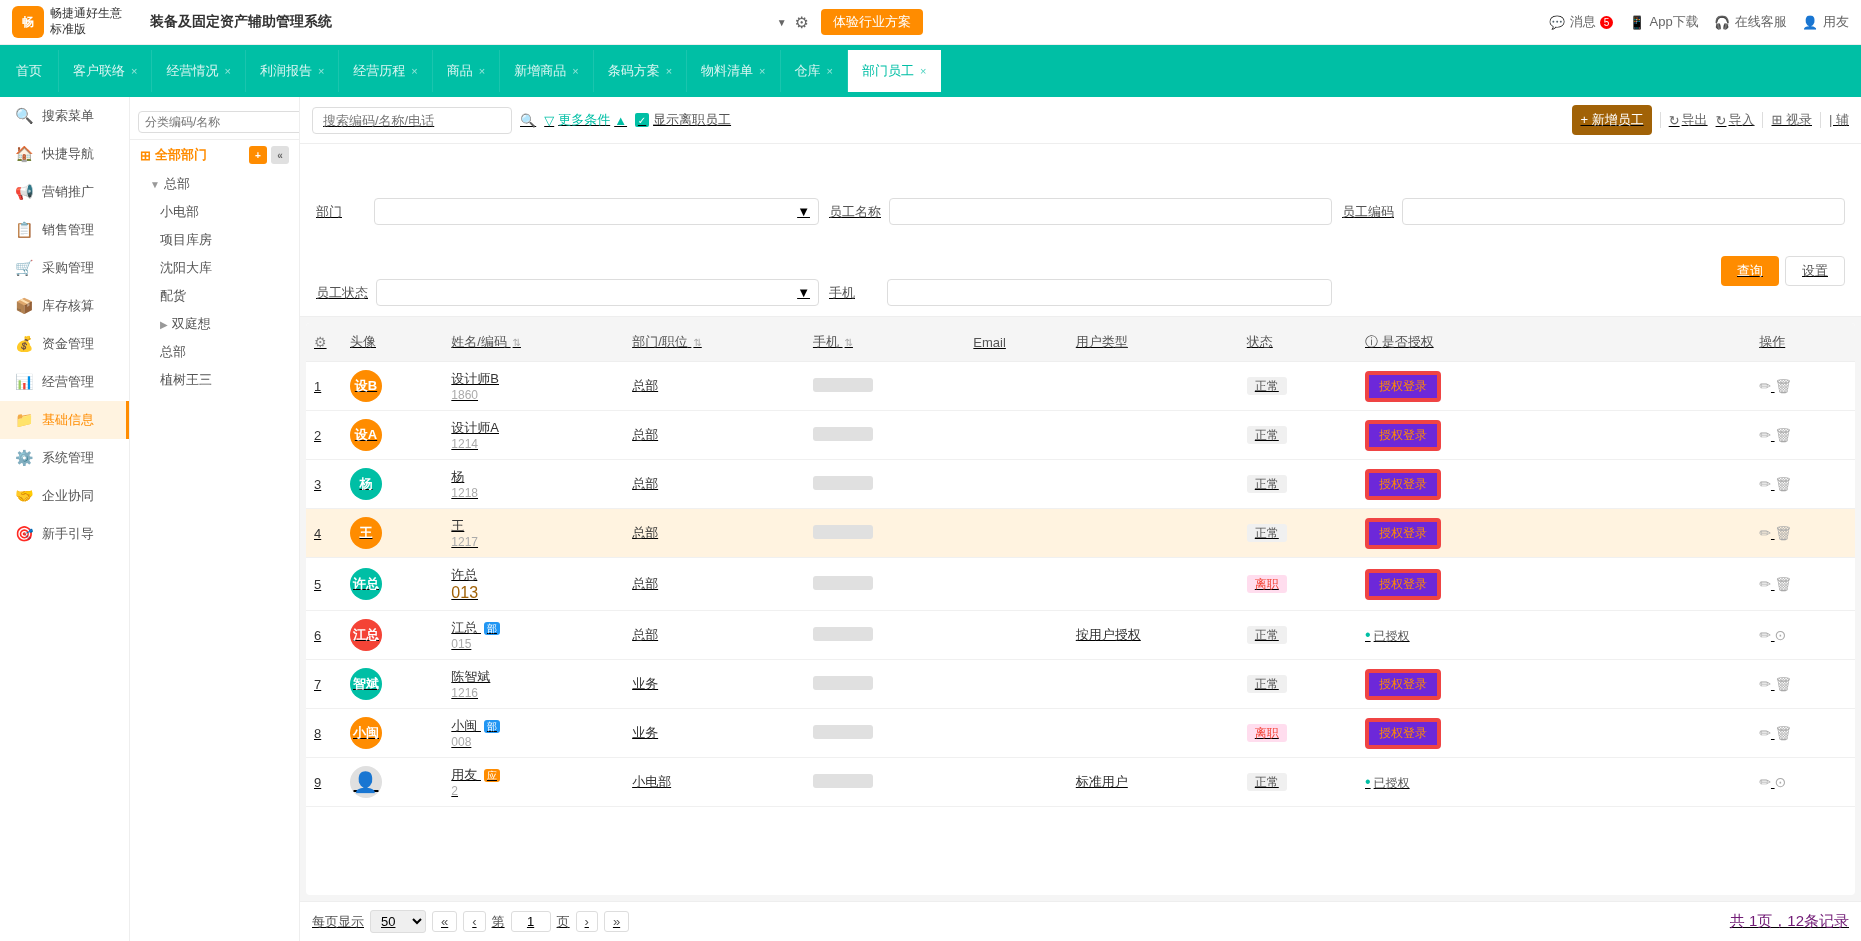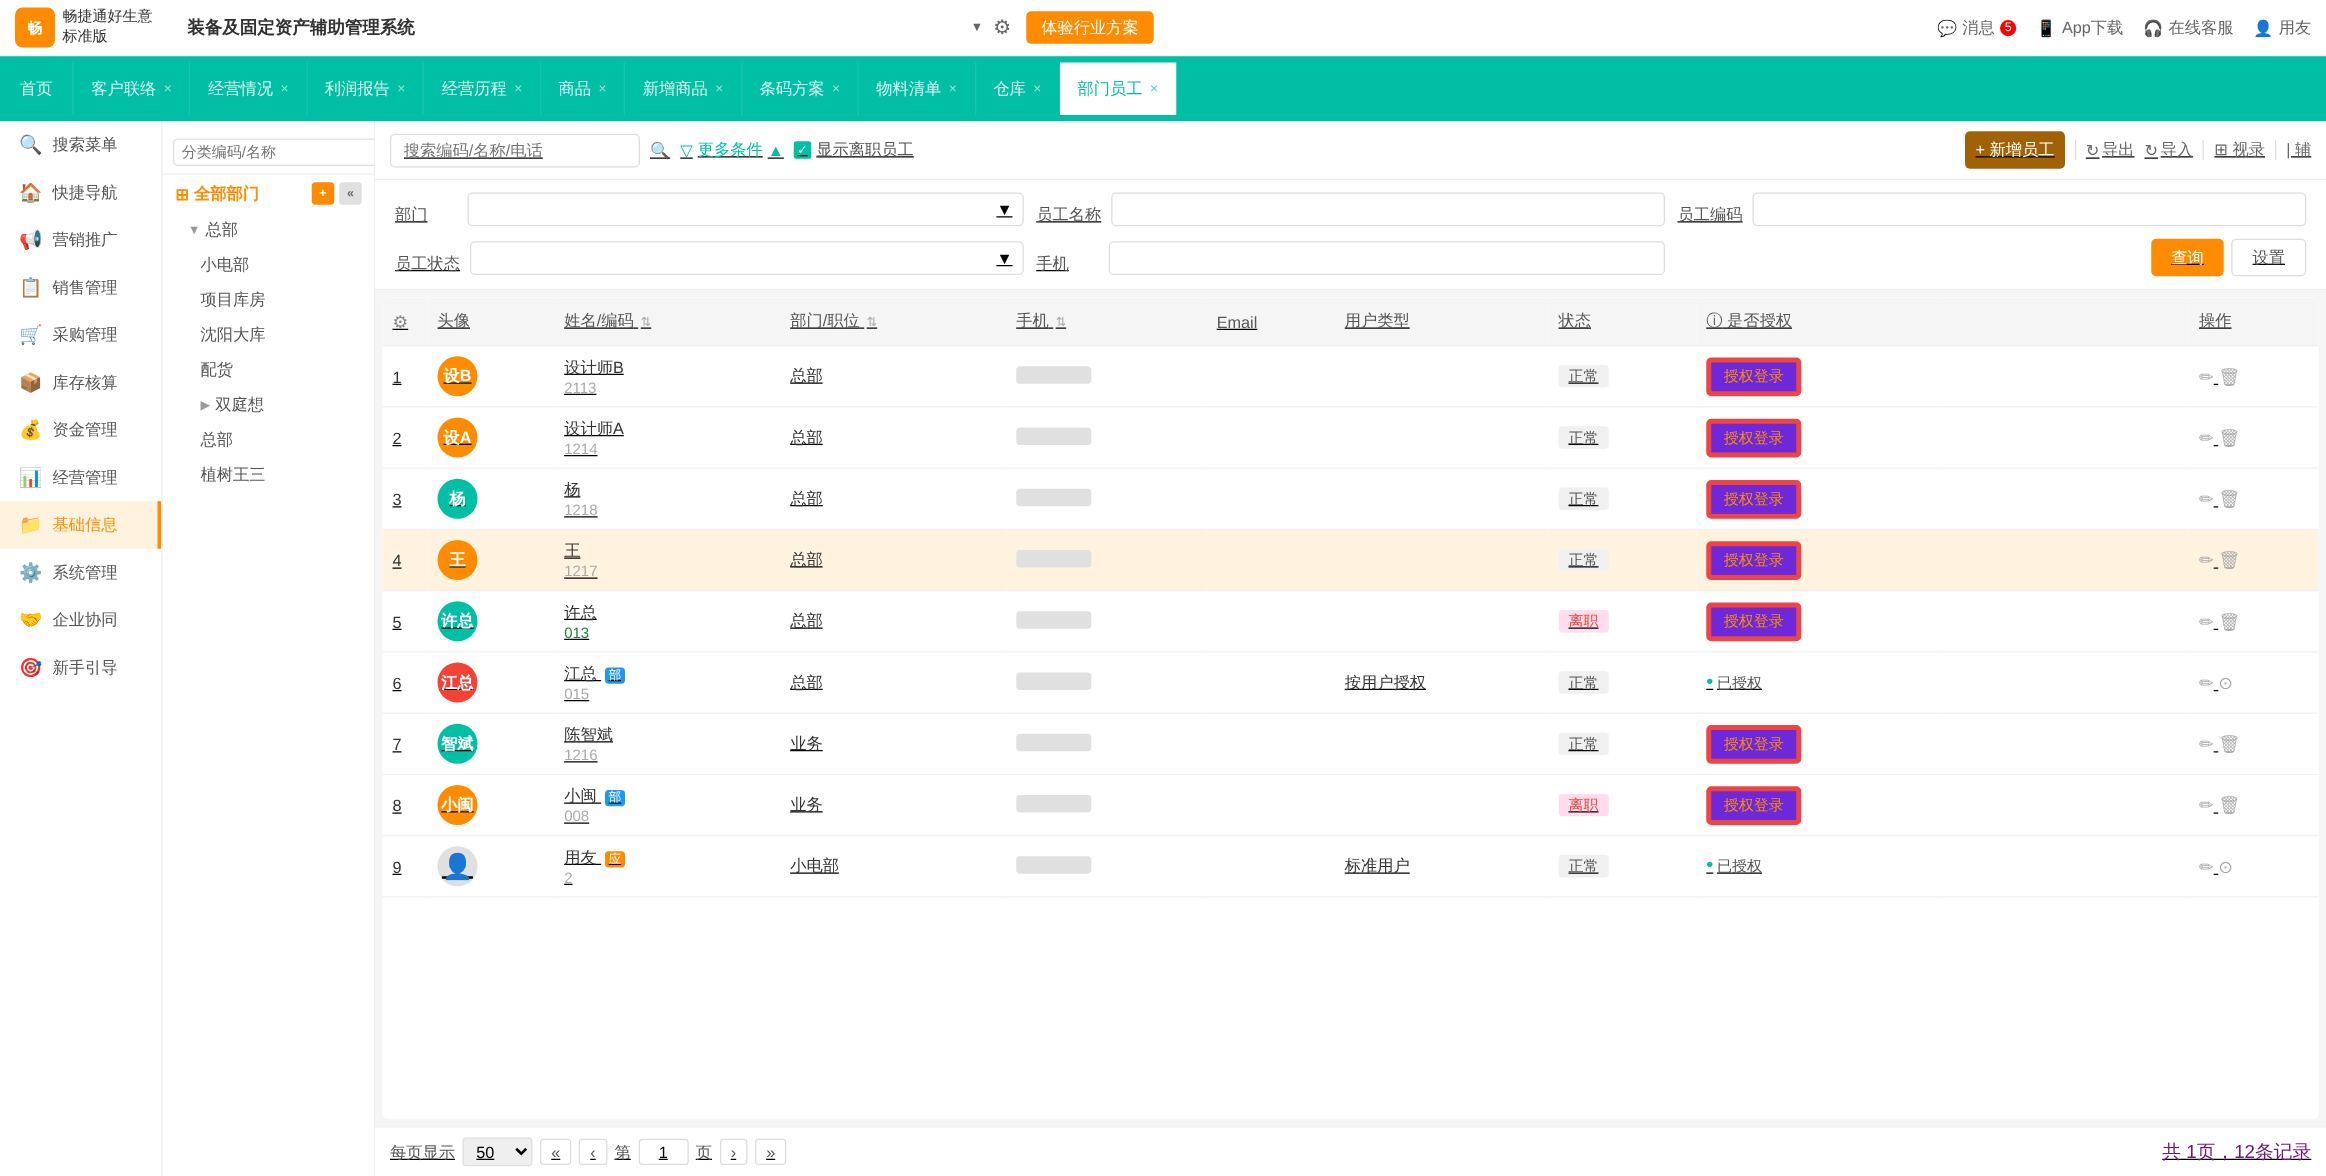--- a/index.html
+++ b/index.html
@@ -60,21 +60,21 @@
     .show-left-check { display: flex; align-items: center; gap: 4px; color: #555; font-size: 13px; cursor: pointer; }
     .check-box-teal { width: 14px; height: 14px; background: #00bfa5; border-radius: 2px; display: flex; align-items: center; justify-content: center; color: white; font-size: 10px; }
     .toolbar-right { margin-left: auto; display: flex; align-items: center; gap: 8px; }
     .add-btn { background: #a16207; color: white; border: none; border-radius: 4px; padding: 6px 8px; cursor: pointer; font-size: 13px; }
     .export-btn, .import-btn { border: none; background: none; color: #666; cursor: pointer; font-size: 13px; display: flex; align-items: center; gap: 2px; }
     .view-btn { border: none; background: none; color: #666; cursor: pointer; font-size: 13px; }
     .divider-v { width: 1px; height: 16px; background: #ddd; }
 
     
     .filter-panel { background: #fff; padding: 10px 16px; border-bottom: 1px solid #eee; display: grid; grid-template-columns: 1fr 1fr 1fr; gap: 10px; align-items: center; }
-    .filter-row { display: flex; align-items: flex-end; gap: 8px; }
+    .filter-row { display: flex; align-items: center; gap: 8px; margin-top: 44px; }
     .filter-label { color: #555; font-size: 13px; white-space: nowrap; min-width: 50px; }
     .filter-select { flex: 1; border: 1px solid #ddd; border-radius: 4px; padding: 5px 8px; font-size: 13px; outline: none; display: flex; align-items: center; justify-content: space-between; cursor: pointer; background: white; }
     .filter-input { flex: 1; border: 1px solid #ddd; border-radius: 4px; padding: 5px 8px; font-size: 13px; outline: none; }
     .filter-actions { display: flex; gap: 6px; justify-content: flex-end; }
     .query-btn { background: #ff8c00; color: white; border: none; border-radius: 4px; padding: 5px 16px; cursor: pointer; font-size: 13px; }
     .set-btn { background: white; color: #555; border: 1px solid #ddd; border-radius: 4px; padding: 5px 16px; cursor: pointer; font-size: 13px; }
 
     
     .table-area { flex: 1; overflow: auto; background: #fff; margin: 6px; border-radius: 4px; }
     table { width: 100%; border-collapse: collapse; }
@@ -344,21 +344,21 @@
           </thead>
           <tbody>
 
             <tr>
               <td>1</td>
               <td>
                   <div class="avatar avatar-orange">设B</div>
                 </td>
               <td>
                   <div>设计师B</div>
-                  <div style="color:#aaa;font-size:12px;">2113</div>
+                  <div style="color:#aaa;font-size:12px;">1860</div>
                 </td>
               <td>总部</td>
               <td><span class="phone-blur"></span></td>
               <td></td>
               <td></td>
               <td><span class="status-normal">正常</span></td>
               <td><button class="auth-btn">授权登录</button></td>
               <td></td>
               <td>
                 <button class="action-btn">✏</button>
@@ -432,21 +432,21 @@
               </td>
             </tr>
 
             <tr>
               <td>5</td>
               <td>
                   <div class="avatar avatar-teal">许总</div>
                 </td>
               <td>
                   <div>许总</div>
-                  <div style="color:#15803d;font-size:12px;">013</div>
+                  <div style="color:#a16207;font-size:16px;">013</div>
                 </td>
               <td>总部</td>
               <td><span class="phone-blur"></span></td>
               <td></td>
               <td></td>
               <td><span class="status-resigned">离职</span></td>
               <td><button class="auth-btn">授权登录</button></td>
               <td></td>
               <td>
                 <button class="action-btn">✏</button>

